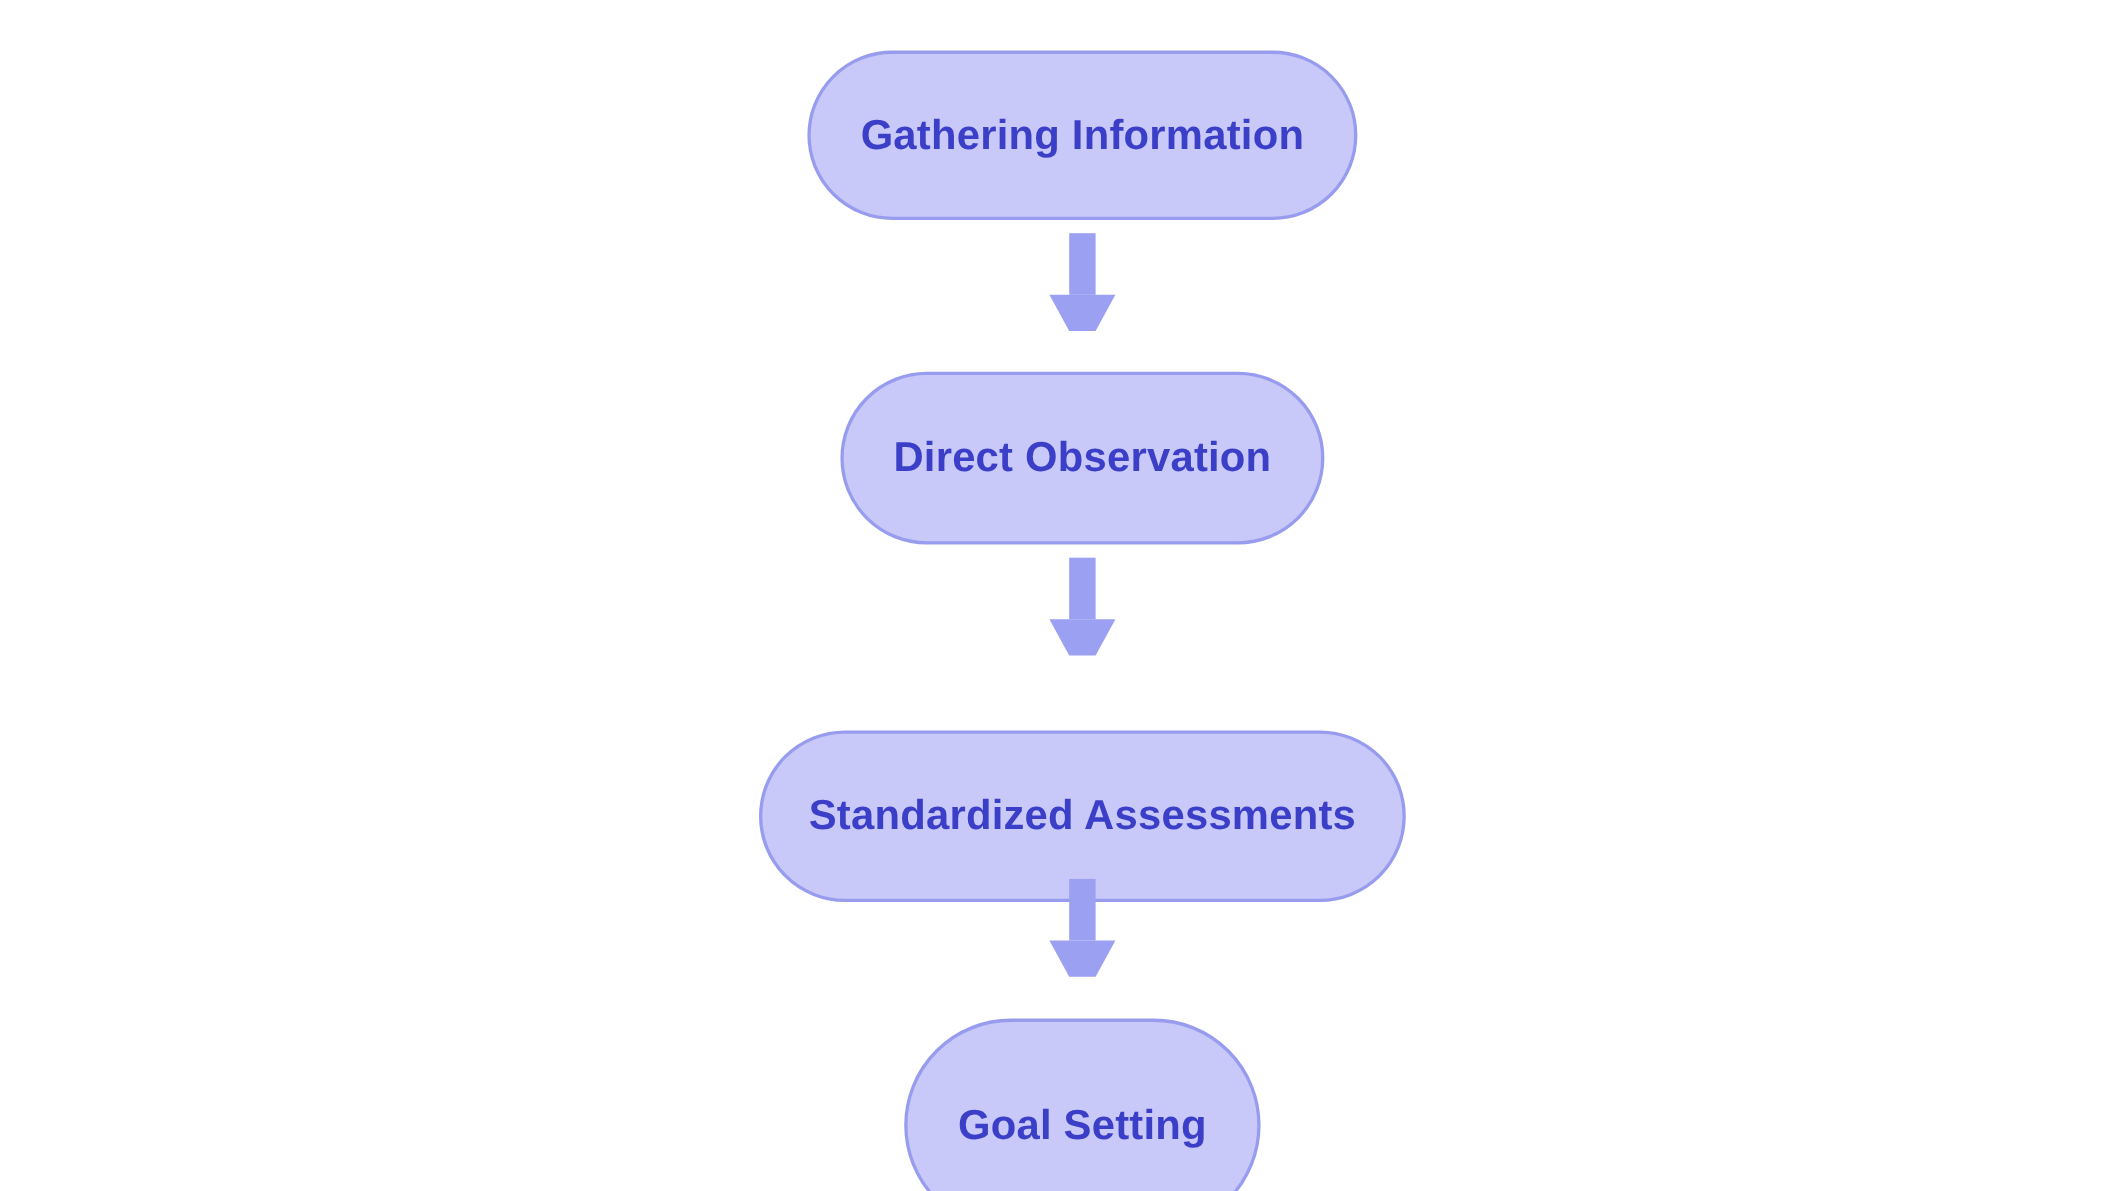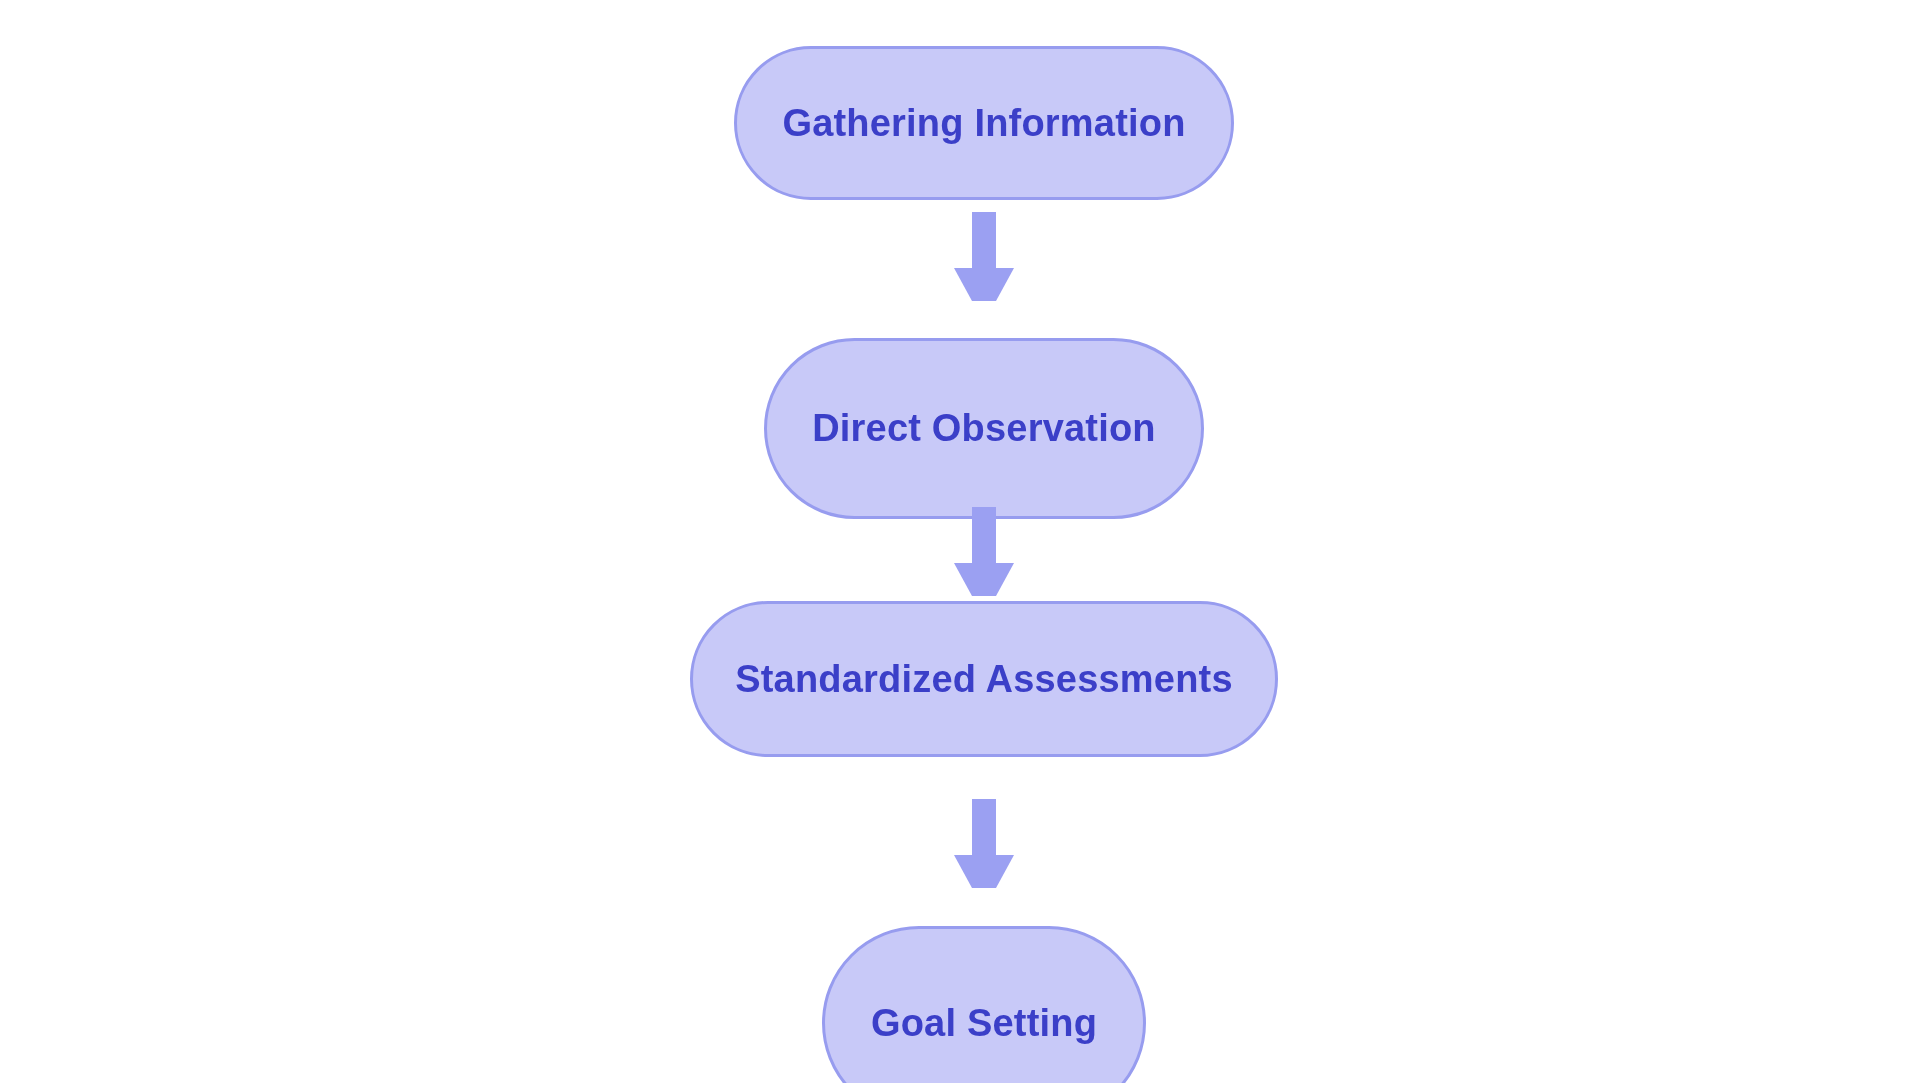--- a/index.html
+++ b/index.html
@@ -30,22 +30,22 @@
     display: flex;
     align-items: center;
     justify-content: center;
     color: var(--text_color);
     font-size: 38px;
     letter-spacing: 0.2px;
     white-space: nowrap;
     text-align: center;
   }
   .node-1 { left: 710px; top:  22px; width: 500px; height: 154px; }
-  .node-2 { left: 740px; top: 314px; width: 440px; height: 181px; }
-  .node-3 { left: 666px; top: 577px; width: 588px; height: 156px; }
+  .node-2 { left: 740px; top: 314px; width: 440px; height: 157px; }
+  .node-3 { left: 666px; top: 640px; width: 588px; height: 156px; }
   .node-4 { left: 798px; top: 902px; width: 324px; height: 194px; }
 
   .arrow {
     position: absolute;
     left: 942px;          
     width: 36px;
     height: 137px;        
     display: flex;
     flex-direction: column;
     align-items: center;

